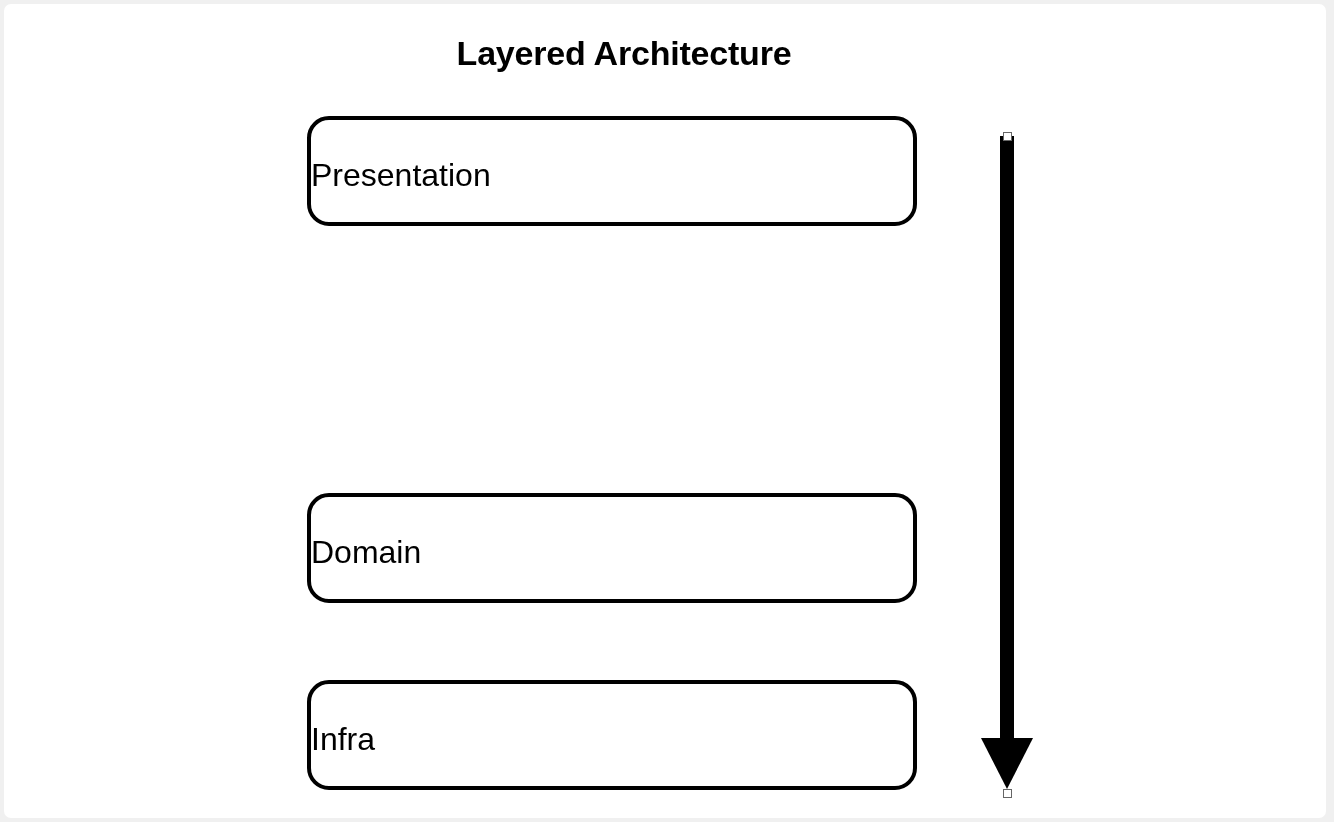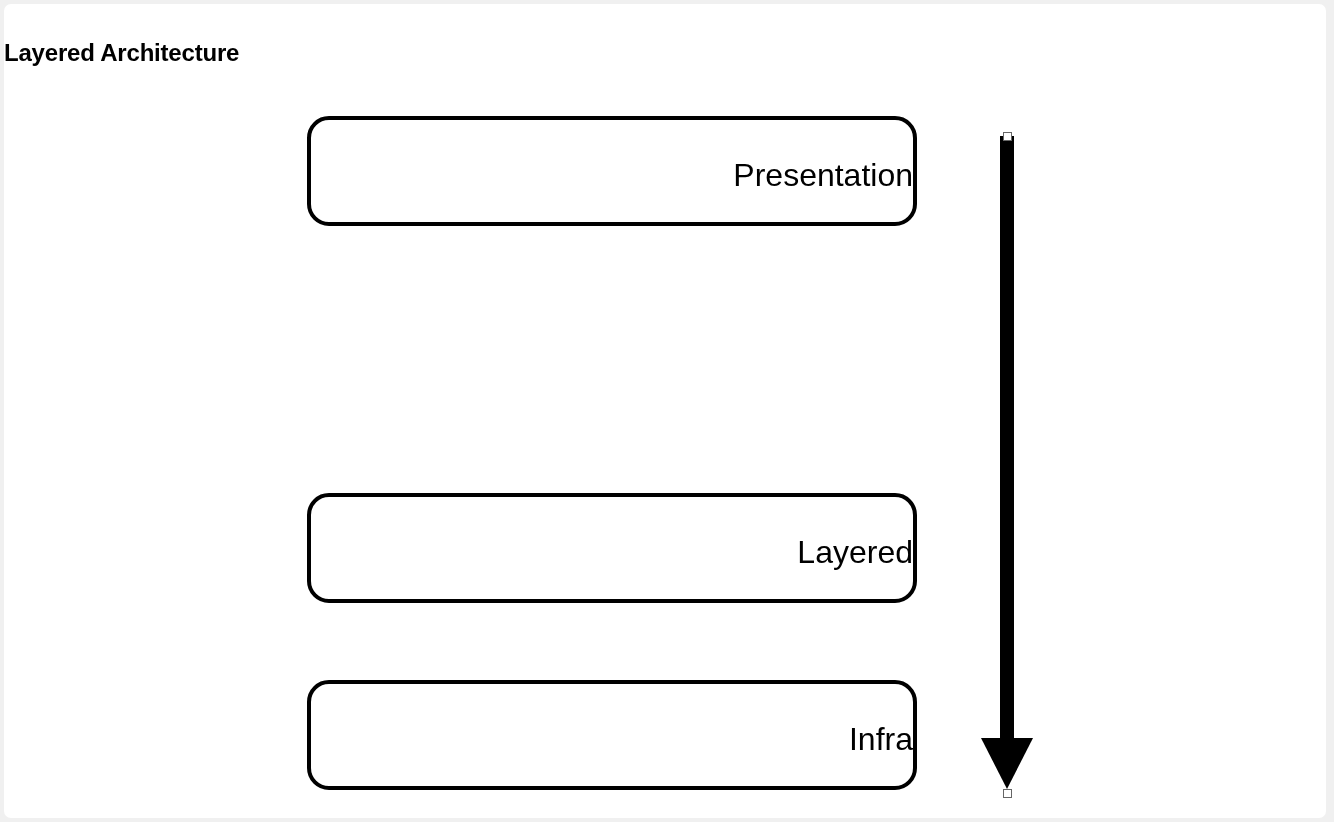--- a/index.html
+++ b/index.html
@@ -26,21 +26,22 @@
     height: 814px;
     background: #ffffff;
     border-radius: 7px;
     overflow: hidden;
   }
   #diagram-title {
     position: absolute;
     left: 0;
     top: 27px;
     width: 1240px;
-    font-size: 24px;
+    text-align: center;
+    font-size: 34px;
     font-weight: bold;
     color: #000000;
     letter-spacing: -0.2px;
     line-height: 44px;
     white-space: nowrap;
   }
   .layer-box {
     position: absolute;
     left: 303px;
     width: 610px;
@@ -48,21 +49,21 @@
     border: 4px solid #000000;
     border-radius: 22px;
     background: #ffffff;
     box-sizing: border-box;
   }
   .layer-label {
     position: absolute;
     left: 0;
     width: 100%;
     top: 35px;
-    text-align: right;
+    text-align: left;
     font-size: 32px;
     font-weight: 400;
     color: #000000;
     line-height: 40px;
     white-space: nowrap;
   }
   #layer-box-0 { top: 112px; }
   #layer-box-1 { top: 300px; }
   #layer-box-2 { top: 489px; }
   #layer-box-3 { top: 676px; padding-left: 30px; }
@@ -117,21 +118,21 @@
   <div id="canvas">
 
     <div id="diagram-title">Layered Architecture</div>
 
     <div class="layer-box" id="layer-box-0">
       <div class="layer-label">Presentation</div>
     </div>
 
 
     <div class="layer-box" id="layer-box-2">
-      <div class="layer-label">Layered</div>
+      <div class="layer-label">Domain</div>
     </div>
 
     <div class="layer-box" id="layer-box-3">
       <div class="layer-label">Infra</div>
     </div>
 
     <div id="flow-arrow">
       <div id="arrow-shaft"></div>
       <div id="arrow-head"></div>
       <div class="handle" id="arrow-handle-start"></div>

